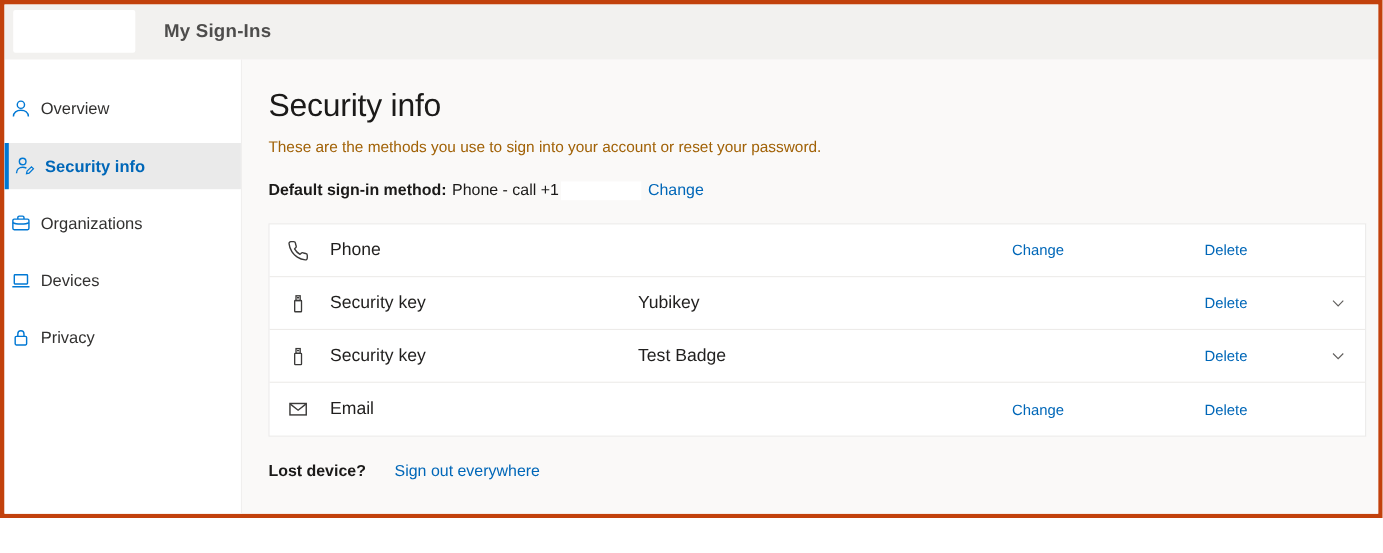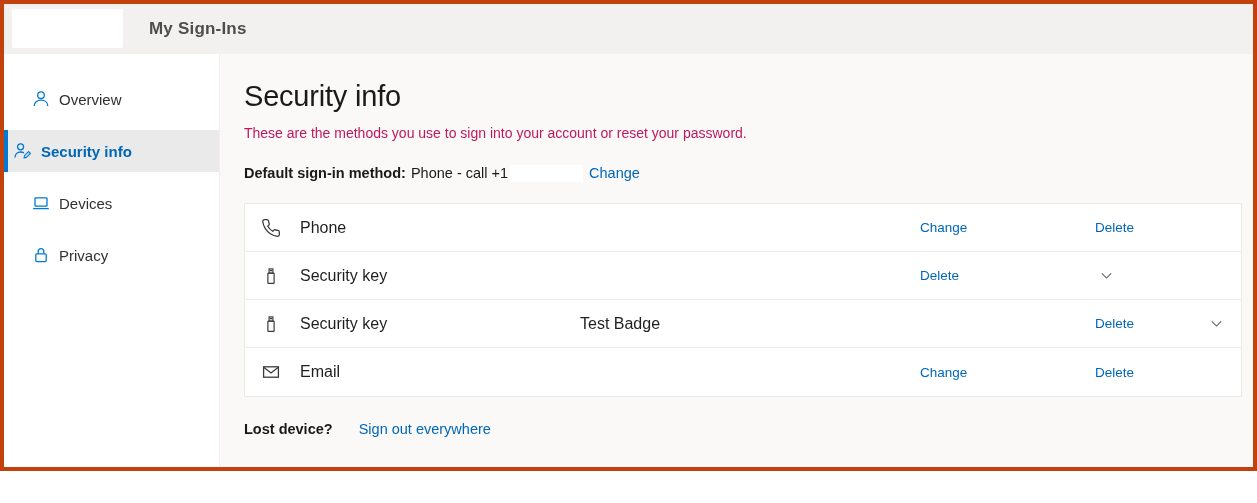--- a/index.html
+++ b/index.html
@@ -46,41 +46,41 @@
     width: 216px;
     background: #ffffff;
     border-right: 1px solid #f0efee;
     padding-top: 24px;
     flex: none;
   }
   .nav-item {
     height: 42px;
     display: flex;
     align-items: center;
-    padding-left: 27px;
+    padding-left: 5px;
     margin-bottom: 10px;
     cursor: pointer;
   }
   .nav-item .nav-icon { width: 20px; height: 20px; flex: none; display: flex; align-items: center; justify-content: center; }
   .nav-item .nav-label { margin-left: 8px; font-size: 15px; color: #323130; }
   .nav-item.selected {
     background: #eaeaea;
     border-left: 4px solid #0078d4;
     padding-left: 5px;
   }
   .nav-item.selected .nav-label { color: #0067b8; font-weight: 700; }
 
   .content {
     flex: 1;
     padding: 26px 0 0 24px;
     background: #faf9f8;
   }
 
   .page-title { font-size: 29px; font-weight: 400; color: #1b1a19; letter-spacing: -0.2px; }
-  .page-desc { margin-top: 12px; font-size: 14px; color: #be185d; }
+  .page-desc { margin-top: 12px; font-size: 14px; color: #a16207; }
 
   .default-line { margin-top: 24px; font-size: 14.5px; display: flex; align-items: flex-start; }
   .default-label { font-weight: 700; }
   .default-value { margin-left: 5px; }
   .redaction-box { display: inline-block; width: 73px; height: 17px; background: #ffffff; margin-left: 2px; }
   a.link { color: #0067b8; text-decoration: none; cursor: pointer; }
   .default-change { margin-left: 6px; font-size: 14.5px; }
 
   
   .methods-table {
@@ -148,20 +148,30 @@
         <span class="nav-icon">
           <svg width="20" height="20" viewBox="0 0 20 20" fill="none" stroke="#0078d4" stroke-width="1.3">
             <circle cx="7.6" cy="5.8" r="3"></circle>
             <path d="M2 16.4 C2 13 4.6 11 7.6 11 C8.9 11 10 11.3 11 11.9"></path>
             <path d="M11.6 14.6 L15.6 10.6 L17.4 12.4 L13.4 16.4 L11.1 16.9 Z" stroke-width="1.1"></path>
           </svg>
         </span>
         <span class="nav-label">Security info</span>
       </div>
 
+      <div class="nav-item">
+        <span class="nav-icon">
+          <svg width="20" height="20" viewBox="0 0 20 20" fill="none" stroke="#0078d4" stroke-width="1.3">
+            <rect x="2.7" y="6.2" width="14.6" height="9.6" rx="1.2"></rect>
+            <path d="M7.2 6 V4.8 C7.2 4.1 7.8 3.5 8.5 3.5 L11.5 3.5 C12.2 3.5 12.8 4.1 12.8 4.8 V6"></path>
+            <path d="M2.7 9.3 C5.3 11 14.7 11 17.3 9.3"></path>
+          </svg>
+        </span>
+        <span class="nav-label">Organizations</span>
+      </div>
 
       <div class="nav-item">
         <span class="nav-icon">
           <svg width="20" height="20" viewBox="0 0 20 20" fill="none" stroke="#0078d4" stroke-width="1.3">
             <rect x="4" y="4.8" width="12" height="8.4" rx="0.6"></rect>
             <path d="M2.2 15.6 L17.8 15.6"></path>
           </svg>
         </span>
         <span class="nav-label">Devices</span>
       </div>
@@ -208,20 +218,21 @@
 
         <div class="method-row">
           <span class="method-icon">
             <svg width="20" height="20" viewBox="0 0 20 20" fill="none" stroke="#3b3a39" stroke-width="1.2">
               <rect x="6.9" y="7.2" width="6.2" height="10.2" rx="0.5"></rect>
               <rect x="8.1" y="2.9" width="3.8" height="4.3"></rect>
               <path d="M9 4.7 L11 4.7"></path>
             </svg>
           </span>
           <span class="method-name">Security key</span>
+          <span class="method-detail">Yubikey</span>
           <span></span>
           <a class="link action-link">Delete</a>
           <button class="chevron-btn">
             <span>
               <svg width="17" height="17" viewBox="0 0 20 20" fill="none" stroke="#605e5c" stroke-width="1.2">
                 <path d="M4.5 7.5 L10 13 L15.5 7.5"></path>
               </svg>
             </span>
           </button>
         </div>

